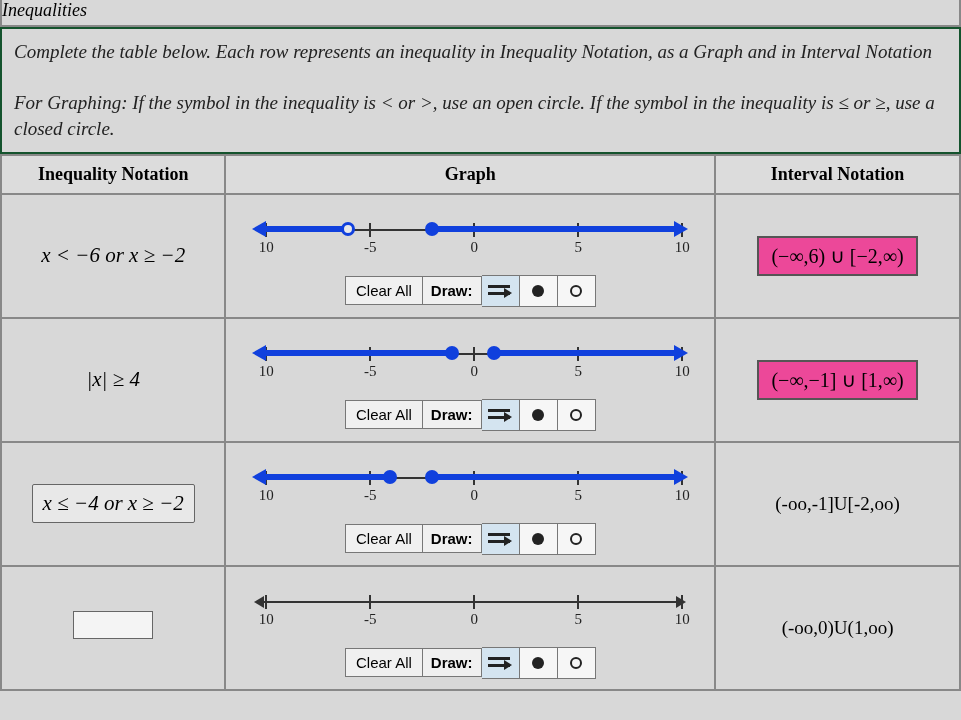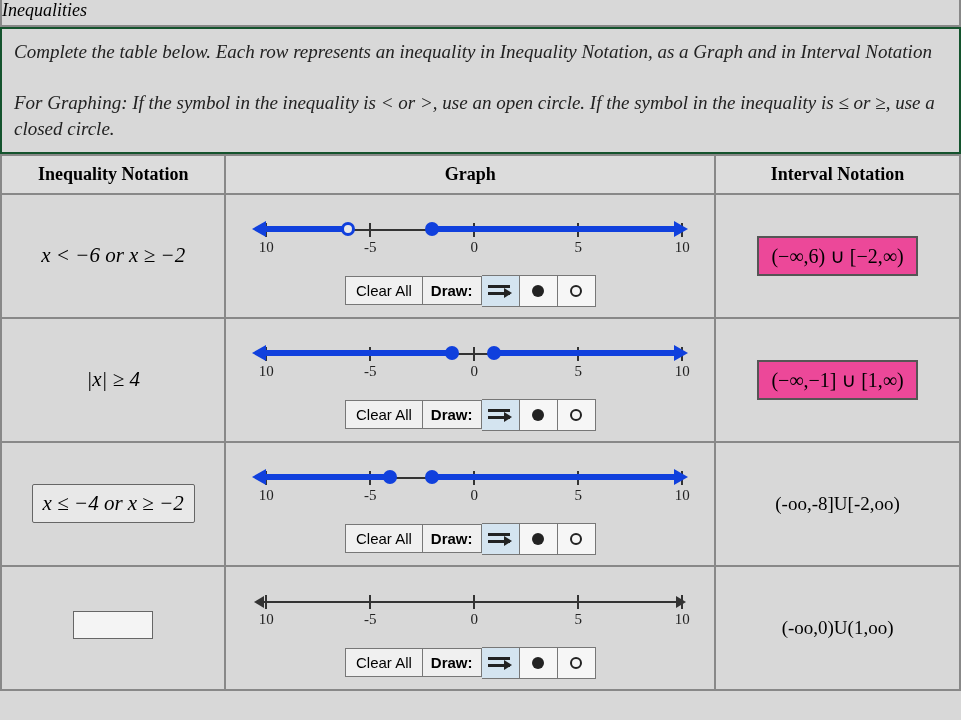--- a/index.html
+++ b/index.html
@@ -377,21 +377,21 @@
           </div>
           <div class="tb-tool">
             <span class="tool-closed-icon"></span>
           </div>
           <div class="tb-tool">
             <span class="tool-open-icon"></span>
           </div>
         </div>
       </td>
       <td class="interval-cell">
-        <span>(-oo,-8]U[-2,oo)</span>
+        <span>(-oo,-1]U[-2,oo)</span>
       </td>
     </tr>
 
     <tr>
       <td class="ineq-cell">
         <span class="input-empty"></span>
       </td>
       <td class="graph-cell">
         <div class="numberline">
           <div class="nl-axis"></div>

